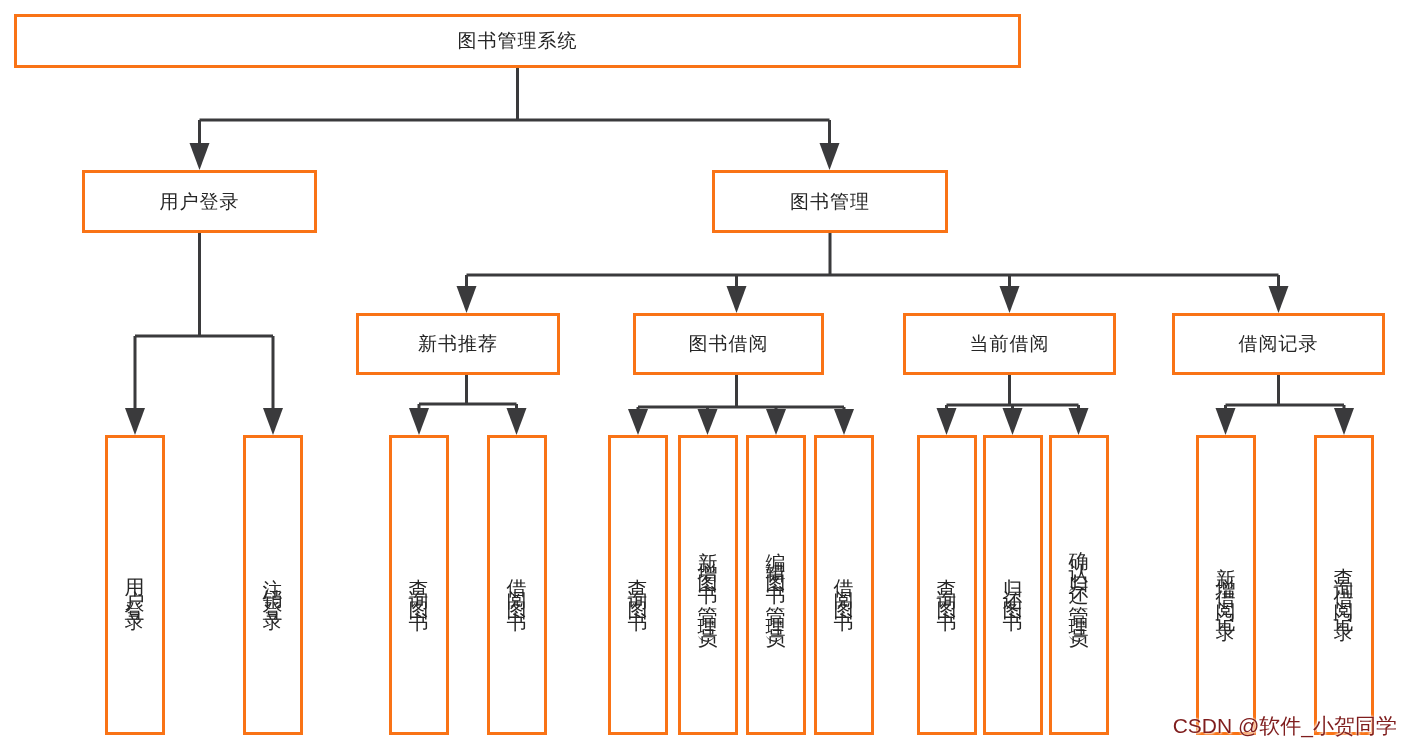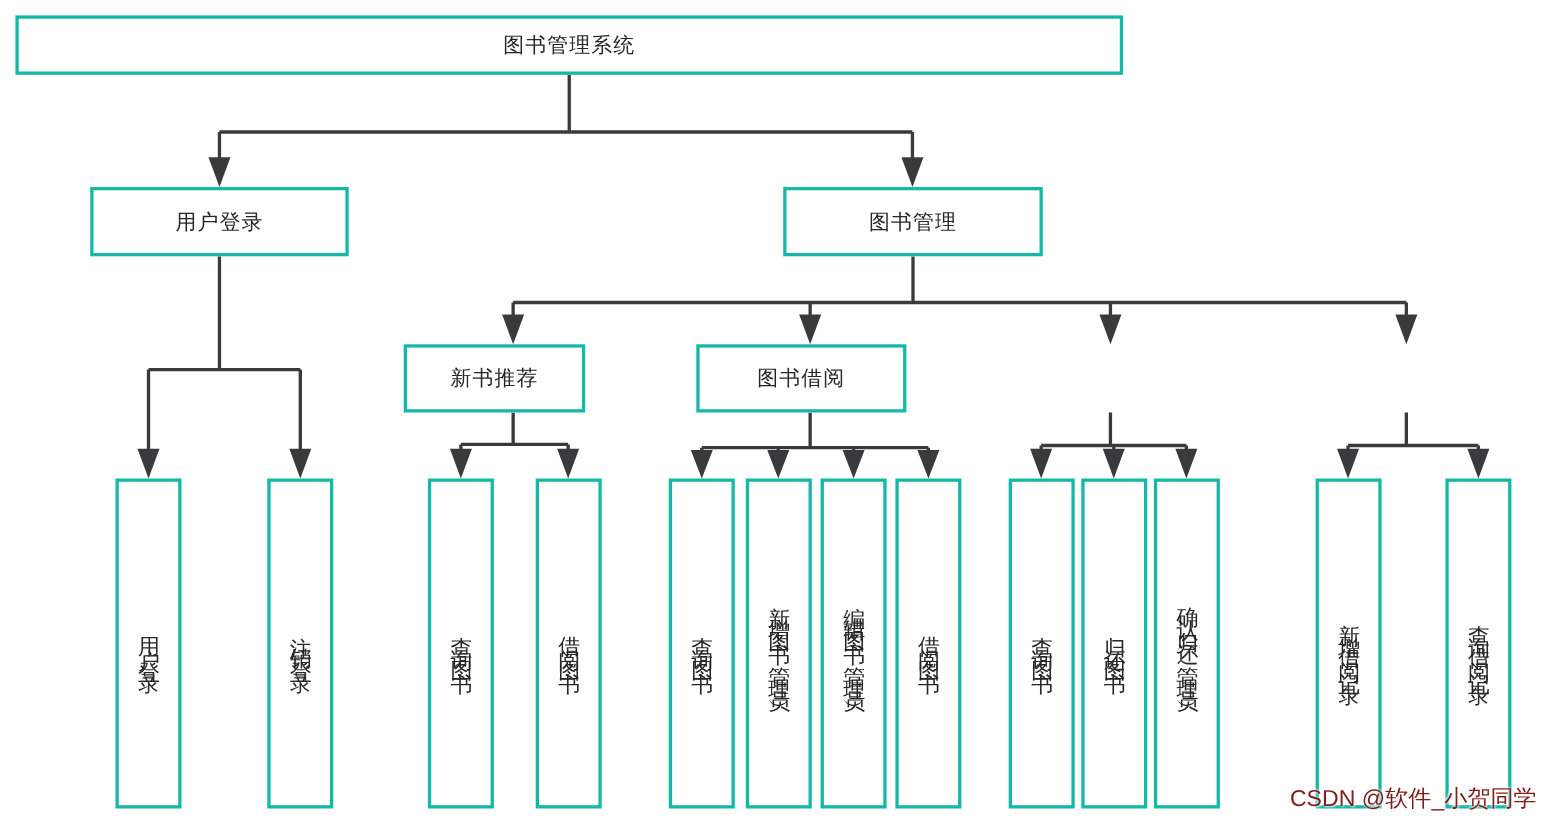--- a/index.html
+++ b/index.html
@@ -10,21 +10,21 @@
     background: #ffffff;
     overflow: hidden;
     font-family: "Liberation Sans", "DejaVu Sans", sans-serif;
   }
   .wires { position: absolute; left: 0; top: 0; z-index: 1; }
   .wires path { stroke: #3a3a3c; stroke-width: 3; fill: none; }
   .wires polygon { fill: #3a3a3c; stroke: none; }
   .node {
     position: absolute;
     box-sizing: border-box;
-    border: 3px solid #14b8a6;
+    border: 3px solid #f97316;
     background: #ffffff;
     display: flex;
     align-items: center;
     justify-content: center;
     color: #262626;
     z-index: 2;
   }
   .node.h span {
     font-size: 19px;
     letter-spacing: 1px;
@@ -93,25 +93,31 @@
     <span>图书管理系统</span>
   </div>
 
   <div class="node h" style="left:82px; top:170px; width:235px; height:63px">
     <span>用户登录</span>
   </div>
   <div class="node h" style="left:712px; top:170px; width:236px; height:63px">
     <span>图书管理</span>
   </div>
 
-  <div class="node h" style="left:367px; top:313px; width:165px; height:62px">
+  <div class="node h" style="left:356px; top:313px; width:204px; height:62px">
     <span>新书推荐</span>
   </div>
   <div class="node h" style="left:633px; top:313px; width:191px; height:62px">
     <span>图书借阅</span>
+  </div>
+  <div class="node h" style="left:903px; top:313px; width:213px; height:62px">
+    <span>当前借阅</span>
+  </div>
+  <div class="node h" style="left:1172px; top:313px; width:213px; height:62px">
+    <span>借阅记录</span>
   </div>
 
   <div class="node v" style="left:105px; top:435px; width:60px; height:300px">
     <span>用户登录</span>
   </div>
   <div class="node v" style="left:243px; top:435px; width:60px; height:300px">
     <span>注销登录</span>
   </div>
 
   <div class="node v" style="left:389px; top:435px; width:60px; height:300px">

